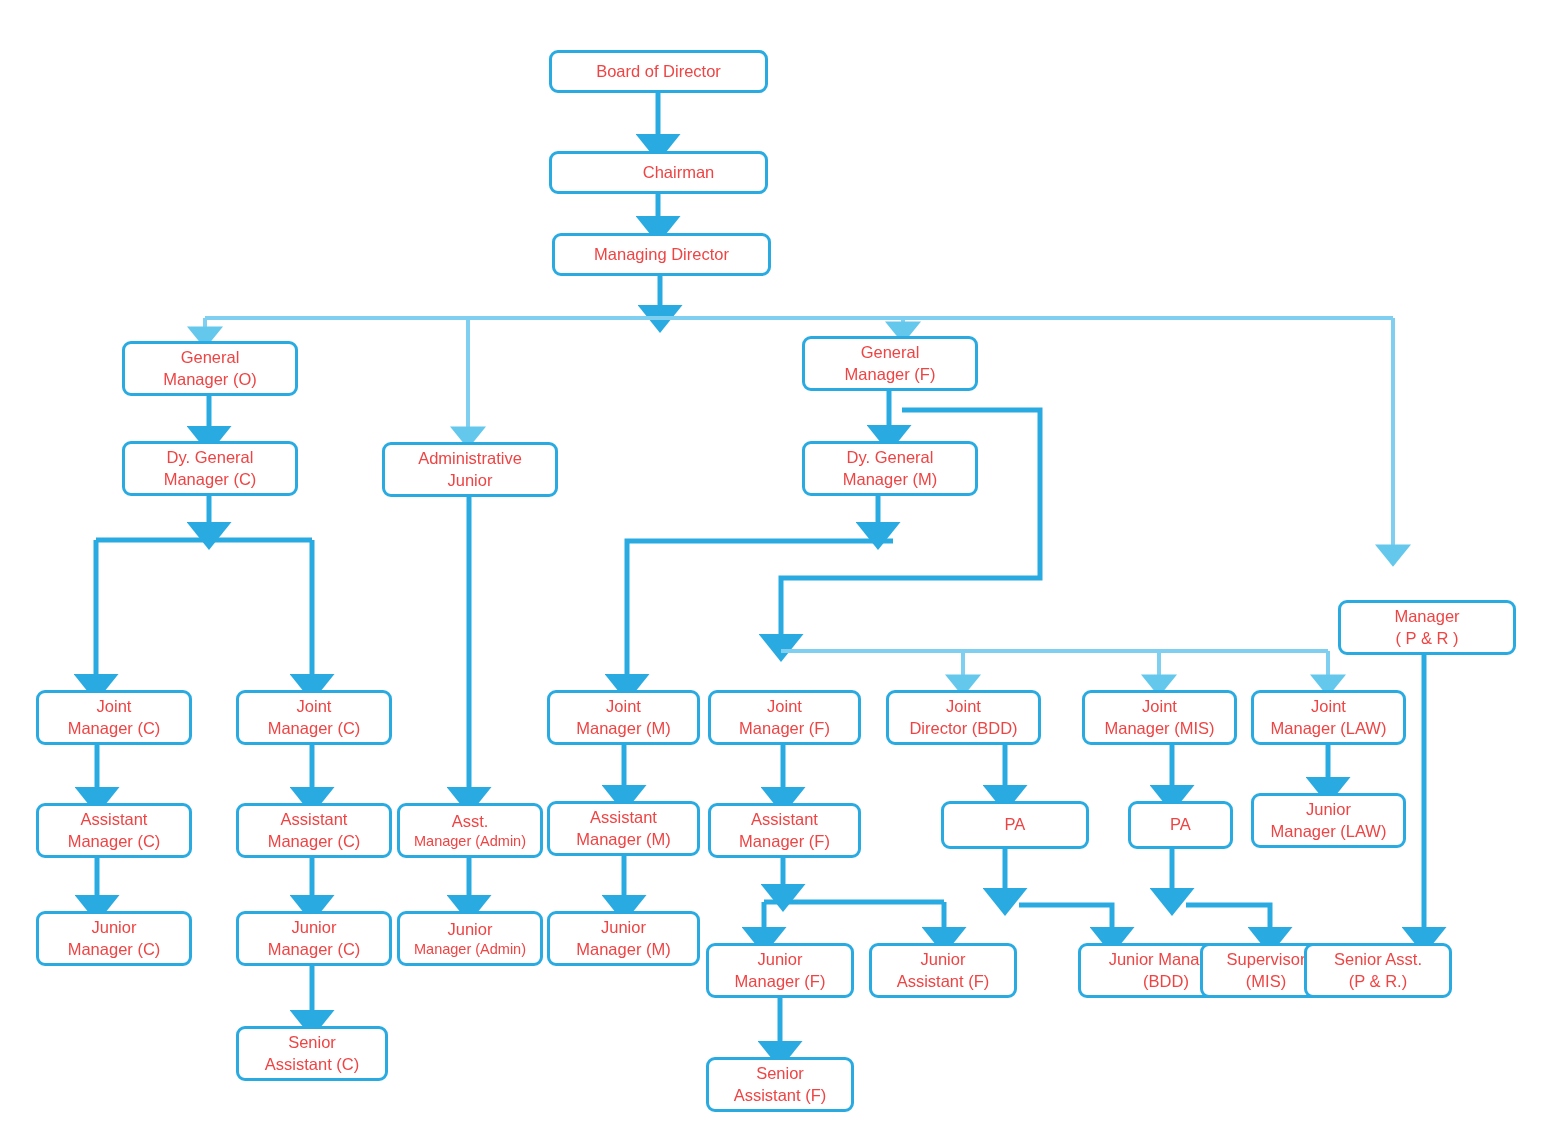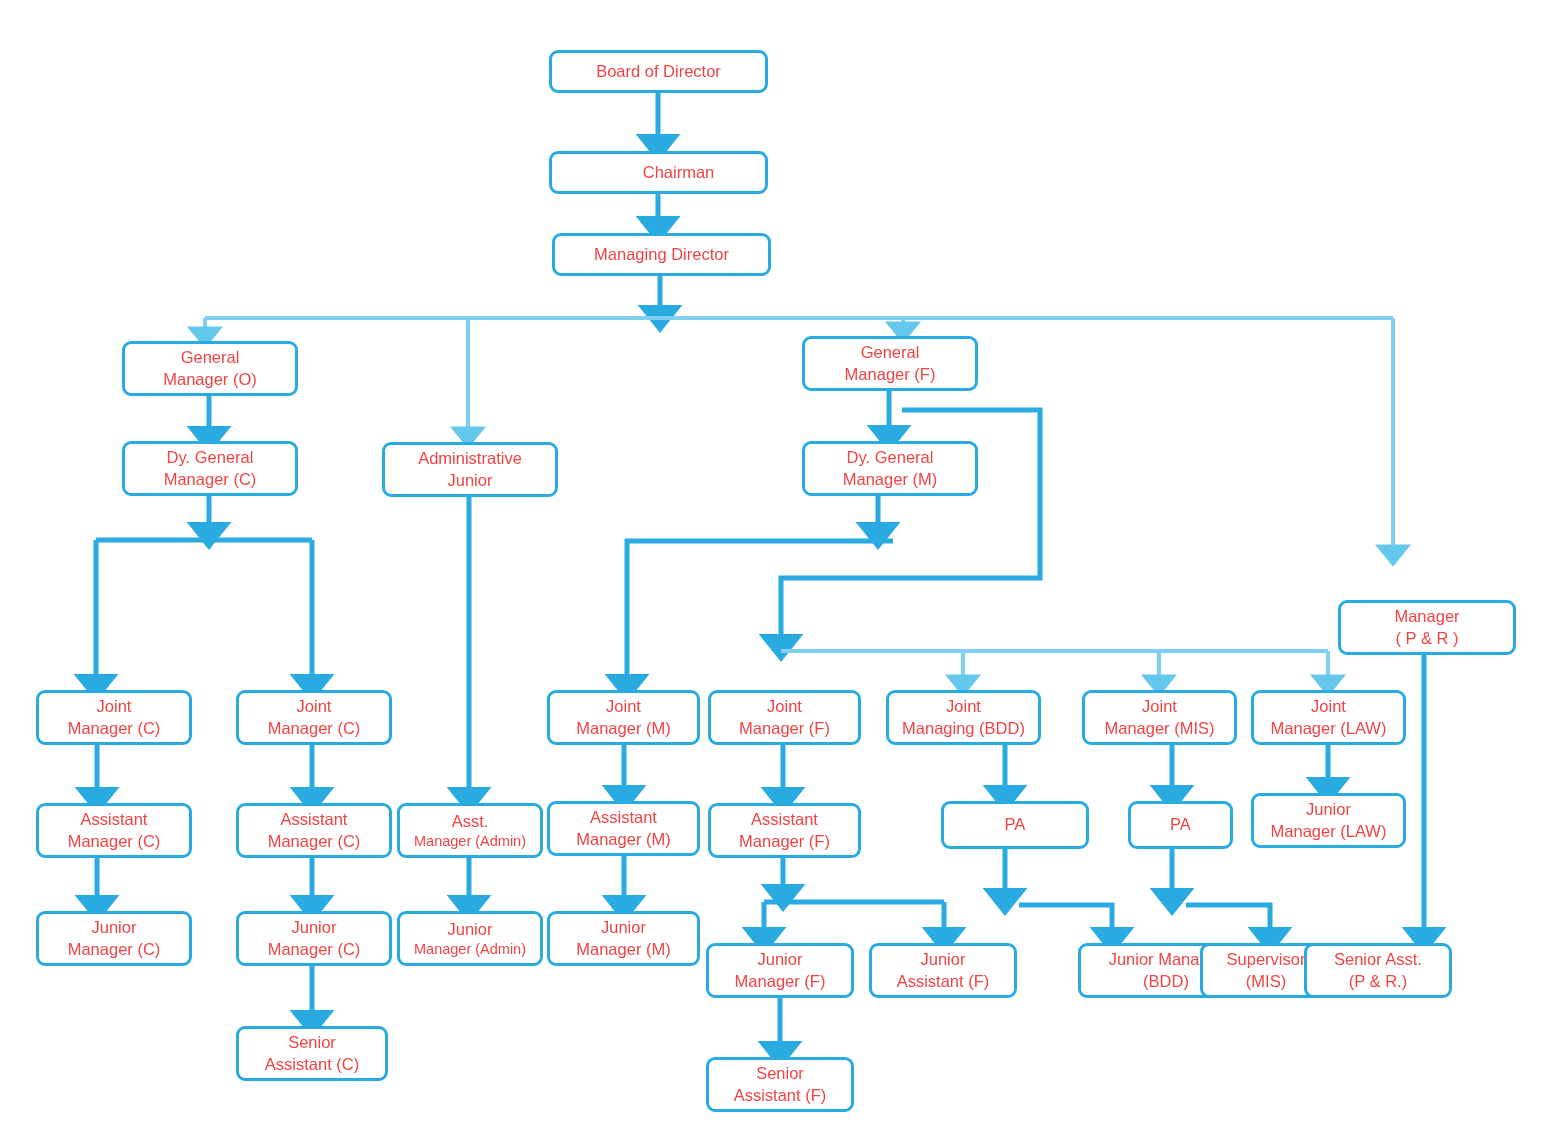--- a/index.html
+++ b/index.html
@@ -183,21 +183,21 @@
       </div>
       <div class="node" style="left: 708px; top: 690px; width: 153px; height: 55px;">
         <div>
           <span class="l1">Joint</span>
           <span class="l2">Manager (F)</span>
         </div>
       </div>
       <div class="node" style="left: 886px; top: 690px; width: 155px; height: 55px;">
         <div>
           <span class="l1">Joint</span>
-          <span class="l2">Managing (BDD)</span>
+          <span class="l2">Director (BDD)</span>
         </div>
       </div>
       <div class="node" style="left: 1082px; top: 690px; width: 155px; height: 55px;">
         <div>
           <span class="l1">Joint</span>
           <span class="l2">Manager (MIS)</span>
         </div>
       </div>
       <div class="node" style="left: 1251px; top: 690px; width: 155px; height: 55px;">
         <div>

